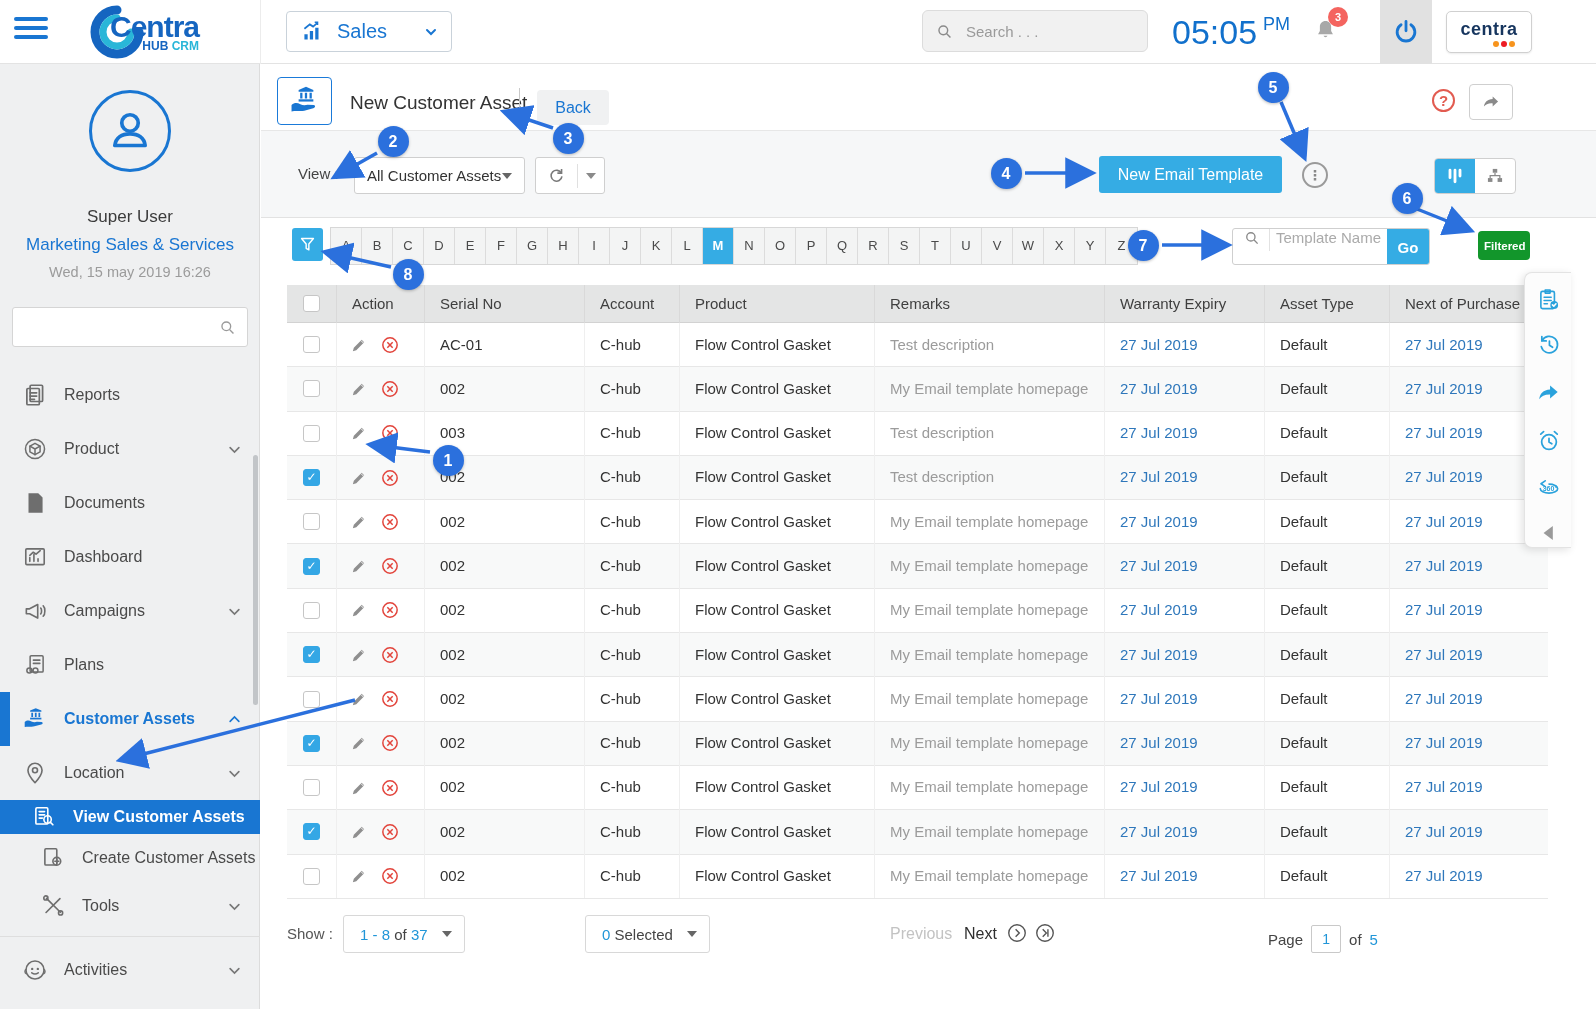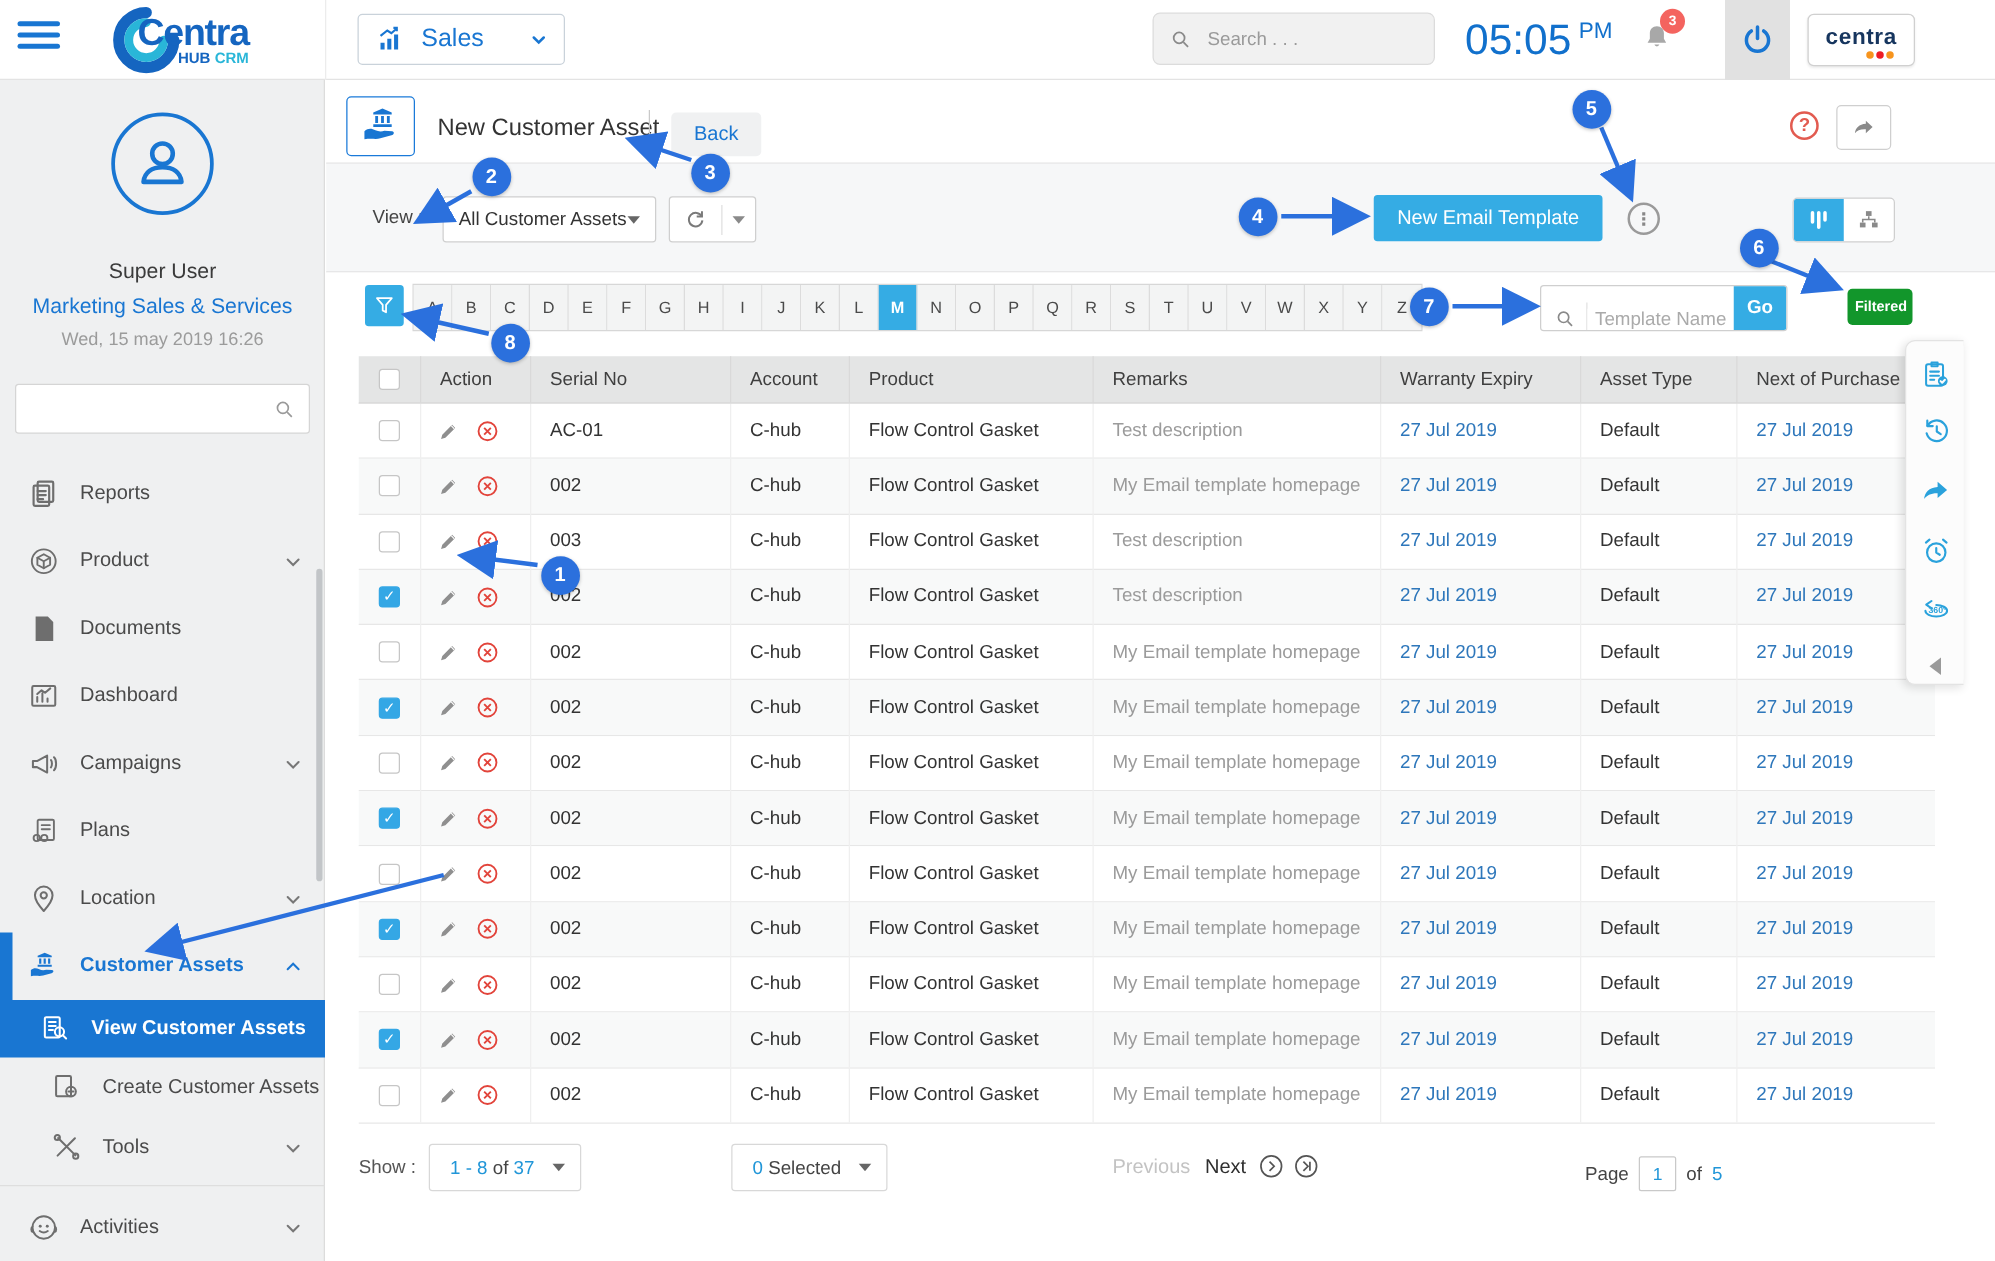--- a/index.html
+++ b/index.html
@@ -52,21 +52,21 @@
   #menu{position:absolute;left:0;top:304px;width:260px;}
   .mi{position:relative;display:flex;align-items:center;height:54px;padding-left:22px;cursor:pointer;color:#4a4a4a;}
   .mi .micon{width:28px;height:28px;color:#6e6e6e;flex:none;display:flex;align-items:center;}
   .mi .mlabel{font-size:16px;margin-left:14px;flex:1;}
   .mi .chev{margin-right:18px;color:#777;}
   .mi.sub{height:48px;padding-left:40px;}
   .mi.expanded{border-left:10px solid #1976d2;padding-left:12px;}
   .mi.expanded .micon,.mi.expanded .mlabel{color:#1976d2;}
   .mi.expanded .mlabel{font-weight:bold;}
   .mi.expanded .chev{color:#1976d2;}
-  .mi.active{background:#1976d2;height:46px;padding-left:31px;}
+  .mi.active{background:#1976d2;height:34px;padding-left:31px;}
   .mi.active .micon,.mi.active .mlabel{color:#fff;}
   .mi.active .mlabel{font-weight:bold;}
   .menu-divider{height:1px;background:#dedede;margin:6px 0;}
   #sb-scroll{position:absolute;right:1px;top:391px;width:5px;height:250px;background:#c2c5c8;border-radius:3px;}
 
   
   #main{position:absolute;left:261px;top:64px;width:1335px;height:945px;background:#fff;padding-left:22px;}
   #title-row{position:absolute;left:0;top:0;width:1335px;height:66px;background:#fff;}
   #title-icon{position:absolute;left:16px;top:13px;width:55px;height:48px;border:1px solid #1a7ad9;border-radius:4px;
               display:flex;align-items:center;justify-content:center;color:#1976d2;background:#fff;cursor:pointer;}
@@ -103,21 +103,21 @@
 
   #alpha-row{position:absolute;left:0;top:154px;width:1335px;height:56px;background:#fff;}
   #funnel-btn{position:absolute;left:31px;top:10px;width:31px;height:33px;background:#35ace4;border:none;border-radius:3px;
               display:flex;align-items:center;justify-content:center;cursor:pointer;}
   #letters{position:absolute;left:69px;top:9px;display:flex;border:1px solid #d7d7d7;}
   .letter{width:31px;height:36px;line-height:36px;text-align:center;border-right:1px solid #dcdcdc;background:#f3f4f4;
           font-size:13px;color:#4a4a4a;cursor:pointer;}
   .letter:last-child{border-right:none;}
   .letter.active{background:#35ace4;color:#fff;font-weight:bold;}
   #tpl-search{position:absolute;left:971px;top:10px;width:198px;height:37px;background:#fff;border:1px solid #cfcfcf;
-              border-radius:3px;display:flex;align-items:flex-end;overflow:hidden;}
+              border-radius:3px;display:flex;align-items:flex-start;overflow:hidden;}
   #tpl-search .mag{padding:0 8px 0 10px;color:#8a8a8a;display:flex;}
   #tpl-search .tsep{width:1px;height:22px;background:#e2e2e2;}
   #tpl-search input{flex:1;border:none;outline:none;font-size:15px;font-family:inherit;padding:0 6px;min-width:0;color:#555;}
   #tpl-search input::placeholder{color:#aaa;}
   #go-btn{width:42px;height:37px;background:#35ace4;color:#fff;border:none;font-size:15px;font-weight:bold;
           font-family:inherit;cursor:pointer;}
   #filtered-btn{position:absolute;left:1217px;top:13px;width:52px;height:29px;background:#12962b;border:none;border-radius:4px;
                 color:#fff;font-size:11.5px;font-weight:bold;font-family:inherit;cursor:pointer;}
 
   
@@ -327,49 +327,49 @@
             <svg class="icon" width="26" height="26" viewBox="0 0 24 24" fill="none" stroke="currentColor" stroke-width="1.4" stroke-linecap="round" stroke-linejoin="round">
               <rect x="7.5" y="3.5" width="12" height="15" rx="1"></rect>
               <path d="M10.5 7.5h6M10.5 10.5h6"></path>
               <circle cx="6.8" cy="17" r="2.3"></circle>
               <circle cx="12.4" cy="17" r="2.3"></circle>
               <path d="M9.1 17h1"></path>
             </svg>
           </span>
           <span class="mlabel">Plans</span>
         </div>
-        <div class="mi">
-          <span class="micon">
-            <svg class="icon" width="26" height="26" viewBox="0 0 24 24" fill="none" stroke="currentColor" stroke-width="1.5" stroke-linecap="round" stroke-linejoin="round">
-              <path d="M12 3a6.5 6.5 0 0 1 6.5 6.5C18.5 14 12 21 12 21S5.5 14 5.5 9.5A6.5 6.5 0 0 1 12 3z"></path>
-              <circle cx="12" cy="9.5" r="2.3"></circle>
-            </svg>
-          </span>
-          <span class="mlabel">Location</span>
-          <span class="chev">
-            <svg class="icon" width="15" height="15" viewBox="0 0 24 24">
-              <path d="M5 9l7 7 7-7" stroke="currentColor" stroke-width="2.6" fill="none" stroke-linecap="round"></path>
-            </svg>
-          </span>
-        </div>
         <div class="mi expanded">
           <span class="micon">
             <svg class="icon" width="26" height="26" viewBox="0 0 24 24" fill="none" stroke="currentColor" stroke-width="1.6" stroke-linecap="round" stroke-linejoin="round">
               <g fill="currentColor" stroke="none">
                 <path d="M7.5 4.2L12.7 2l5.2 2.2v1.2H7.5z"></path>
                 <path d="M8.6 6.2h1.6v4H8.6zM11.9 6.2h1.6v4h-1.6zM15.2 6.2h1.6v4h-1.6z"></path>
                 <path d="M7.5 10.8h10.4v1.6H7.5z"></path>
                 <path d="M2.5 14.8c2.2-1.9 4.2-1.5 6.2-.5 1.6.8 3.6.8 5.1.3l4.3.2c1.5.3 1.3 1.9-.3 2.3l-6.3 1.7c-2.6.8-5.2-.2-9 .6z"></path>
               </g>
             </svg>
           </span>
           <span class="mlabel">Customer Assets</span>
           <span class="chev">
             <svg class="icon" width="15" height="15" viewBox="0 0 24 24">
               <path d="M5 15l7-7 7 7" stroke="currentColor" stroke-width="2.6" fill="none" stroke-linecap="round"></path>
+            </svg>
+          </span>
+        </div>
+        <div class="mi">
+          <span class="micon">
+            <svg class="icon" width="26" height="26" viewBox="0 0 24 24" fill="none" stroke="currentColor" stroke-width="1.5" stroke-linecap="round" stroke-linejoin="round">
+              <path d="M12 3a6.5 6.5 0 0 1 6.5 6.5C18.5 14 12 21 12 21S5.5 14 5.5 9.5A6.5 6.5 0 0 1 12 3z"></path>
+              <circle cx="12" cy="9.5" r="2.3"></circle>
+            </svg>
+          </span>
+          <span class="mlabel">Location</span>
+          <span class="chev">
+            <svg class="icon" width="15" height="15" viewBox="0 0 24 24">
+              <path d="M5 9l7 7 7-7" stroke="currentColor" stroke-width="2.6" fill="none" stroke-linecap="round"></path>
             </svg>
           </span>
         </div>
         <div class="mi sub active">
           <span class="micon">
             <svg class="icon" width="26" height="26" viewBox="0 0 24 24" fill="none" stroke="currentColor" stroke-width="1.5" stroke-linecap="round" stroke-linejoin="round">
               <rect x="4.5" y="3.5" width="11" height="15" rx="1"></rect>
               <path d="M7.5 7h5M7.5 10h5M7.5 13h3"></path>
               <circle cx="15.3" cy="14.3" r="3.4"></circle>
               <path d="M17.7 16.7L20.2 19.2"></path>

